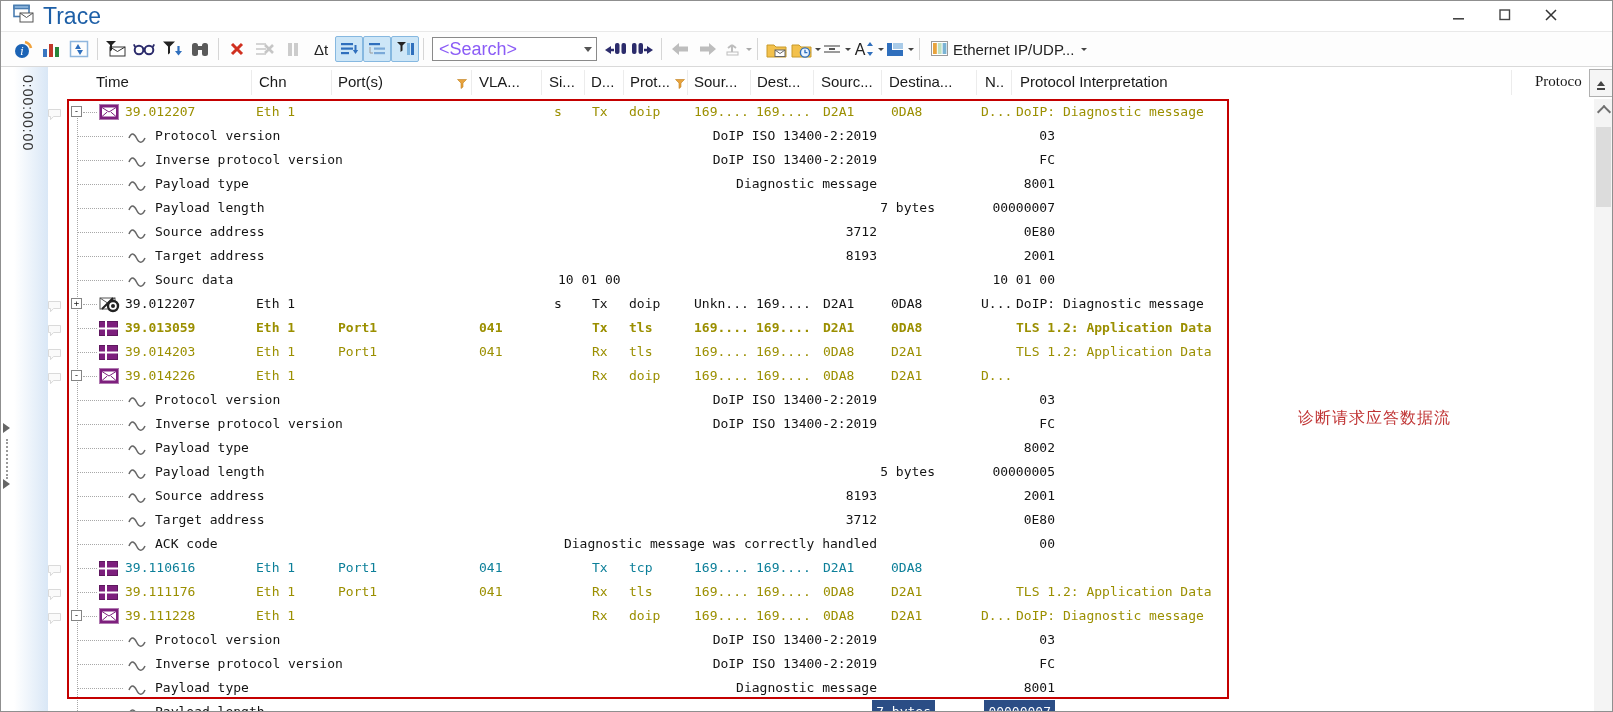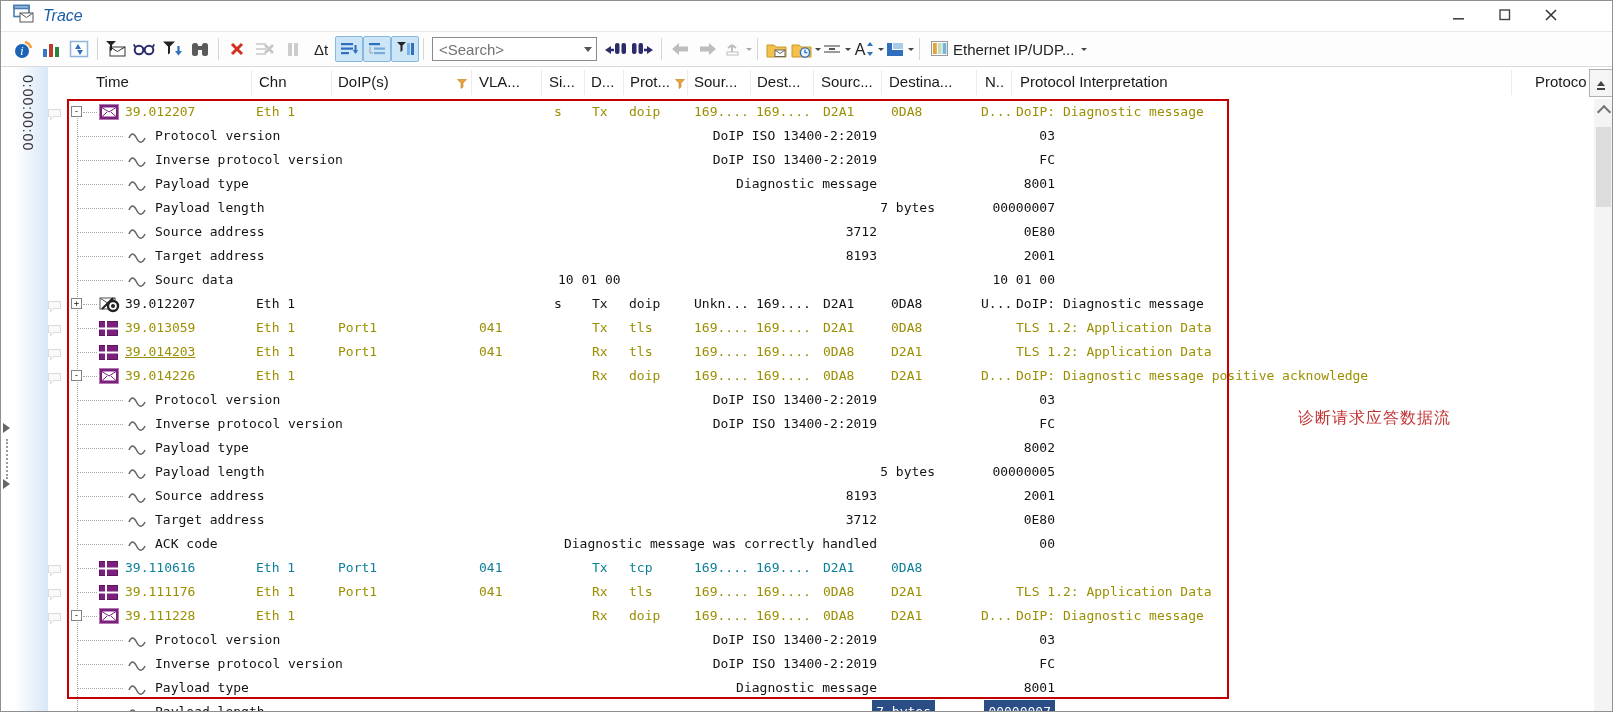--- a/index.html
+++ b/index.html
@@ -1,34 +1,34 @@
 <!DOCTYPE html>
 <html><head>
 <meta charset="utf-8">
 <style>
   html,body{margin:0;padding:0;background:#eee;}
   .window{position:relative;width:1613px;height:712px;background:#fff;border:1px solid #8f8f8f;
           box-sizing:border-box;font-family:"Liberation Sans",sans-serif;overflow:hidden;}
   
   .titlebar{position:relative;height:30px;display:flex;align-items:center;padding-left:12px;background:#fff;}
-  .title-text{font-size:16px;color:#1d5fa7;margin-left:8px;font-style:italic;}
+  .title-text{font-size:23px;color:#1d5fa7;margin-left:8px;}
   .wctl{position:absolute;top:2px;width:30px;height:24px;display:flex;align-items:center;justify-content:center;}
   
   .toolbar{height:36px;border-top:1px solid #e9e9e9;border-bottom:1px solid #d9d9d9;display:flex;
            align-items:center;padding-left:8px;background:#fdfdfd;box-sizing:border-box;}
   .tbtn{height:26px;min-width:28px;display:flex;align-items:center;justify-content:center;
         border:1px solid transparent;border-radius:2px;box-sizing:border-box;}
   .tbtn.active{background:#cde6f7;border-color:#86b8e0;}
   .tsep{width:1px;height:22px;background:#d6d6d6;margin:0 4px;flex:0 0 auto;}
   .dd{width:0;height:0;border:3.5px solid transparent;border-top-color:#444;margin:4px 0 0 3px;}
   .dd.gray{border-top-color:#aaa;}
   .delta{font-size:15px;color:#222;padding:0 3px;}
   .searchbox{width:165px;height:24px;border:1px solid #8a8a8a;display:flex;align-items:center;
              background:#fff;margin:0 4px;box-sizing:border-box;}
-  .searchbox span{flex:1;font-size:15px;color:#737373;padding-left:6px;}
+  .searchbox span{flex:1;font-size:18px;color:#8b5cf6;padding-left:6px;}
   .colset{display:flex;align-items:center;height:26px;padding:0 6px;}
   .colset .lbl{font-size:15px;color:#222;margin:0 4px;}
   
   .trace-area{position:relative;width:1613px;height:645px;background:#fff;overflow:hidden;}
   .time-strip{position:absolute;left:13px;top:0;width:34px;height:645px;
               background:linear-gradient(to right,#ffffff,#d9e7f6);}
   .time-strip span{position:absolute;left:6px;top:8px;writing-mode:vertical-rl;
                    font-size:14px;color:#333;letter-spacing:1px;}
   .hlabel{position:absolute;top:6px;font-size:15px;color:#191919;white-space:nowrap;}
   .hsep{position:absolute;top:3px;width:1px;height:25px;background:#ececec;}
@@ -302,38 +302,38 @@
         <span class="hsep" style="left: 622px;"></span>
         <span class="hsep" style="left: 686px;"></span>
         <span class="hsep" style="left: 749px;"></span>
         <span class="hsep" style="left: 812px;"></span>
         <span class="hsep" style="left: 880px;"></span>
         <span class="hsep" style="left: 975px;"></span>
         <span class="hsep" style="left: 1010px;"></span>
         <span class="hsep" style="left: 1510px;"></span>
         <span class="hlabel" style="left: 95px;">Time</span>
         <span class="hlabel" style="left: 258px;">Chn</span>
-        <span class="hlabel" style="left: 337px;">DoIP(s)</span>
+        <span class="hlabel" style="left: 337px;">Port(s)</span>
         <span class="hfunnel" style="left: 456px;"><svg width="10" height="10">
             <path d="M0.5 0.5 h9 l-3.5 3.5 v4 l-2 1.5 v-5.5z" fill="#e8a33d" stroke="#c07f1e" stroke-width="0.6"></path>
           </svg></span>
         <span class="hlabel" style="left: 478px;">VLA...</span>
         <span class="hlabel" style="left: 548px;">Si...</span>
         <span class="hlabel" style="left: 590px;">D...</span>
         <span class="hlabel" style="left: 629px;">Prot...</span>
         <span class="hfunnel" style="left: 674px;"><svg width="10" height="10">
             <path d="M0.5 0.5 h9 l-3.5 3.5 v4 l-2 1.5 v-5.5z" fill="#e8a33d" stroke="#c07f1e" stroke-width="0.6"></path>
           </svg></span>
         <span class="hlabel" style="left: 693px;">Sour...</span>
         <span class="hlabel" style="left: 756px;">Dest...</span>
         <span class="hlabel" style="left: 820px;">Sourc...</span>
         <span class="hlabel" style="left: 888px;">Destina...</span>
         <span class="hlabel" style="left: 984px;">N..</span>
         <span class="hlabel" style="left: 1019px;">Protocol Interpretation</span>
-        <span class="hlabel" style="left: 1534px; width: 52px; overflow: hidden;">Protoco</span>
+        <span class="hlabel" style="left: 1534px; width: 52px; overflow: hidden; font-family: Liberation Serif, serif;">Protoco</span>
       </div>
     <div class="hopts">
       <span class="tri"></span>
         <span class="bar"></span>
     </div>
     <div class="treeline"></div>
     <div id="rows">
         <div class="row olive" style="top: 33px;">
           <span class="bubble"><svg width="15" height="13">
               <path d="M1.5 1.5 h12 v7 h-7 l-3 3.2 v-3.2 h-2z" fill="#fafafa" stroke="#dadada"></path>
@@ -438,21 +438,21 @@
           <span class="cell" style="left: 553px;">s</span>
           <span class="cell" style="left: 591px;">Tx</span>
           <span class="cell" style="left: 628px;">doip</span>
           <span class="cell" style="left: 693px;">Unkn...</span>
           <span class="cell" style="left: 755px;">169....</span>
           <span class="cell" style="left: 822px;">D2A1</span>
           <span class="cell" style="left: 890px;">0DA8</span>
           <span class="cell" style="left: 980px;">U...</span>
           <span class="cell" style="left: 1015px;">DoIP: Diagnostic message</span>
         </div>
-        <div class="row olive" style="top: 249px;">
+        <div class="row olive" style="top: 249px; font-weight: bold;">
           <span class="bubble"><svg width="15" height="13">
               <path d="M1.5 1.5 h12 v7 h-7 l-3 3.2 v-3.2 h-2z" fill="#fafafa" stroke="#dadada"></path>
             </svg></span>
           <span class="stub" style="left: 77px; width: 19px;"></span>
           <span class="ricon"><svg width="19" height="15">
               <rect x="0.5" y="0.5" width="18" height="14" fill="#7d1f7d" stroke="#5e175e"></rect>
               <rect x="6" y="0" width="2" height="15" fill="#fff"></rect>
               <rect x="0" y="6.5" width="19" height="2" fill="#fff"></rect>
             </svg></span>
           <span class="cell" style="left: 124px;">39.013059</span>
@@ -470,21 +470,21 @@
         <div class="row olive" style="top: 273px;">
           <span class="bubble"><svg width="15" height="13">
               <path d="M1.5 1.5 h12 v7 h-7 l-3 3.2 v-3.2 h-2z" fill="#fafafa" stroke="#dadada"></path>
             </svg></span>
           <span class="stub" style="left: 77px; width: 19px;"></span>
           <span class="ricon"><svg width="19" height="15">
               <rect x="0.5" y="0.5" width="18" height="14" fill="#7d1f7d" stroke="#5e175e"></rect>
               <rect x="6" y="0" width="2" height="15" fill="#fff"></rect>
               <rect x="0" y="6.5" width="19" height="2" fill="#fff"></rect>
             </svg></span>
-          <span class="cell" style="left: 124px; text-decoration: underline;">39.014203</span>
+          <span class="cell" style="left: 124px;">39.014203</span>
           <span class="cell" style="left: 255px;">Eth 1</span>
           <span class="cell" style="left: 337px;">Port1</span>
           <span class="cell" style="left: 478px;">041</span>
           <span class="cell" style="left: 591px;">Rx</span>
           <span class="cell" style="left: 628px;">tls</span>
           <span class="cell" style="left: 693px;">169....</span>
           <span class="cell" style="left: 755px;">169....</span>
           <span class="cell" style="left: 822px;">0DA8</span>
           <span class="cell" style="left: 890px;">D2A1</span>
           <span class="cell" style="left: 1015px;">TLS 1.2: Application Data</span>
@@ -502,21 +502,20 @@
             </svg></span>
           <span class="cell" style="left: 124px;">39.014226</span>
           <span class="cell" style="left: 255px;">Eth 1</span>
           <span class="cell" style="left: 591px;">Rx</span>
           <span class="cell" style="left: 628px;">doip</span>
           <span class="cell" style="left: 693px;">169....</span>
           <span class="cell" style="left: 755px;">169....</span>
           <span class="cell" style="left: 822px;">0DA8</span>
           <span class="cell" style="left: 890px;">D2A1</span>
           <span class="cell" style="left: 980px;">D...</span>
-          <span class="cell" style="left: 1015px;">DoIP: Diagnostic message positive acknowledge</span>
         </div>
         <div class="row field" style="top: 321px;">
           <span class="stub" style="left: 77px; width: 45px;"></span>
           <span class="wicon"><svg width="18" height="14">
               <path d="M1 7 C3 1.5,6 1.5,8.5 7 S14.5 12.5,17 7" stroke="#666" stroke-width="1.5" fill="none"></path>
             </svg></span>
           <span class="cell" style="left: 154px;">Protocol version</span>
           <span class="cell" style="right: 737px; left: auto;">DoIP ISO 13400-2:2019</span>
           <span class="cell" style="right: 559px; left: auto;">03</span>
         </div>

